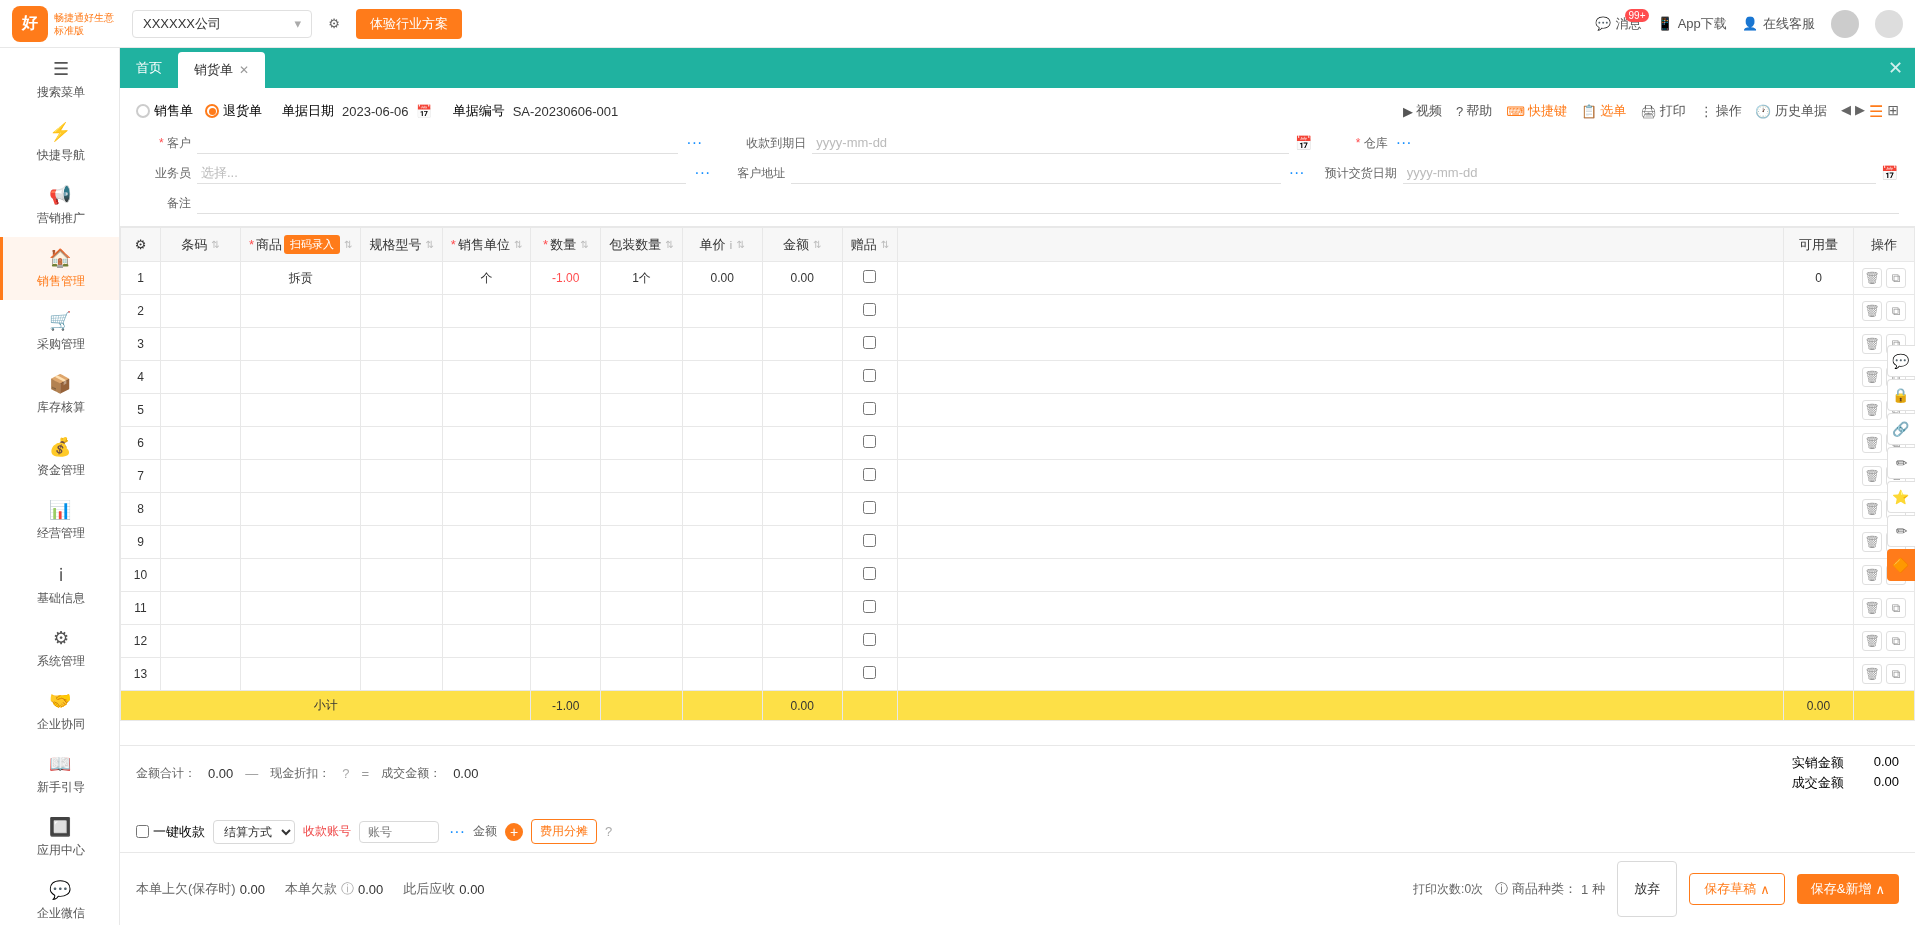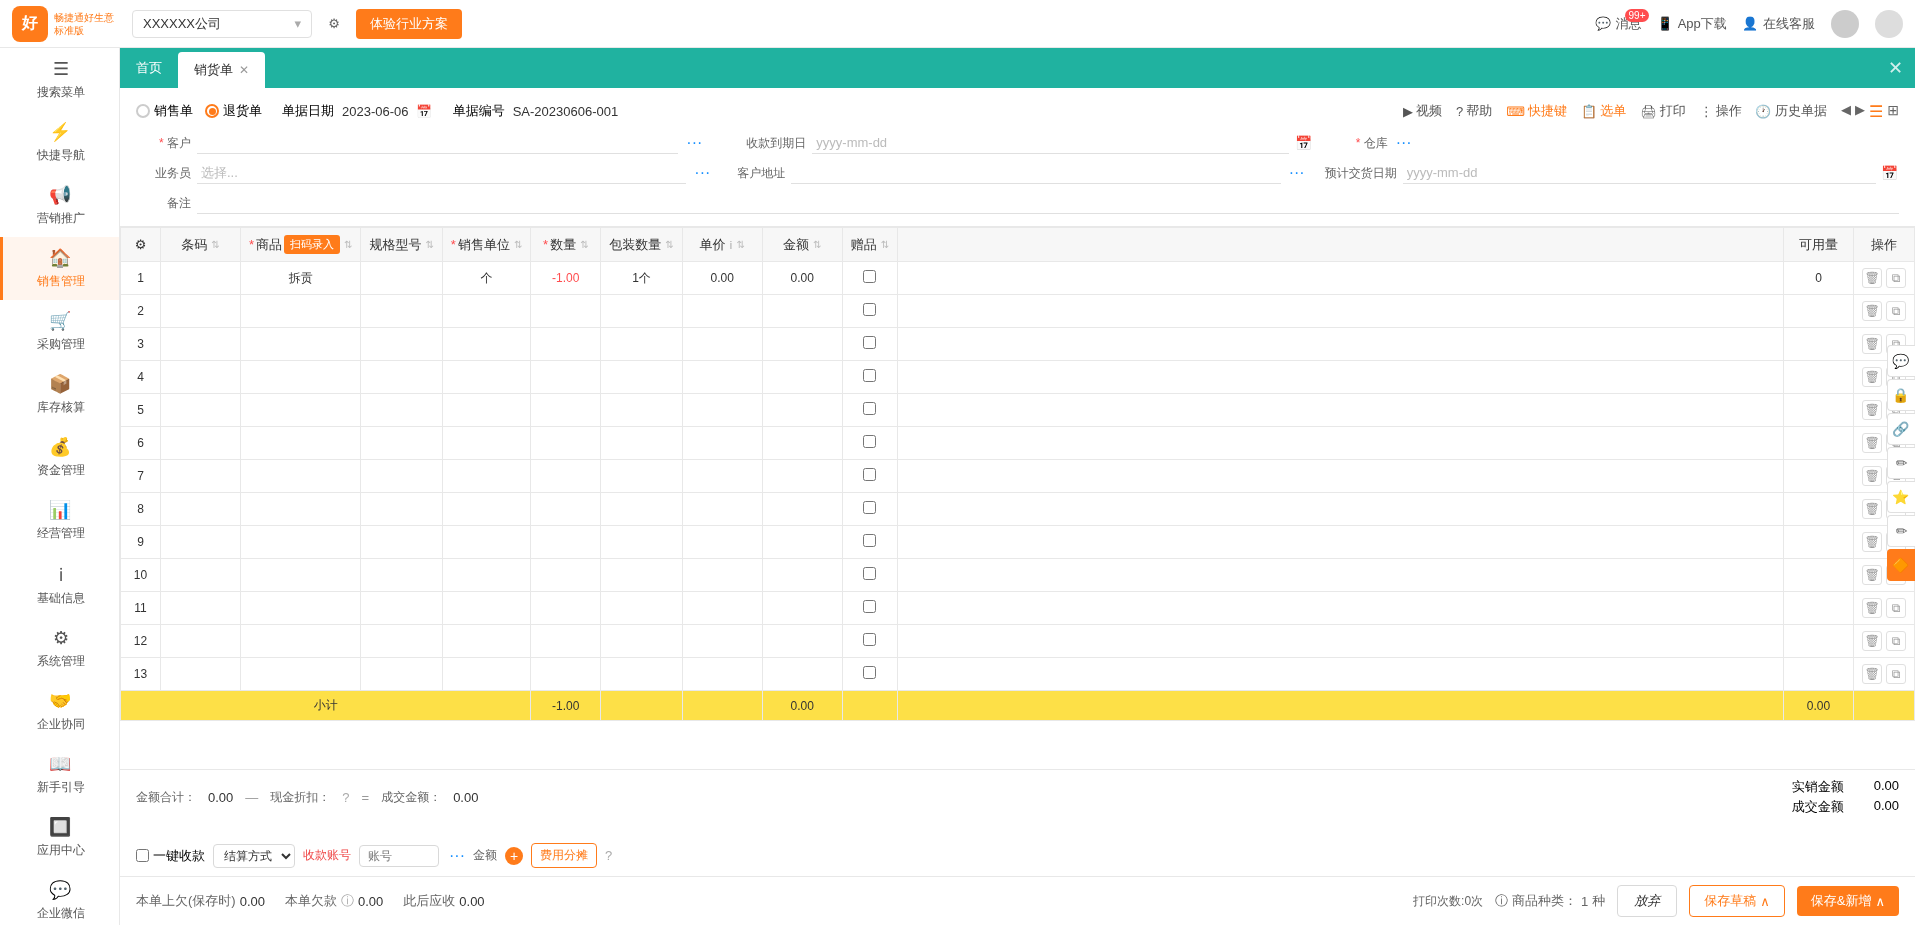--- a/index.html
+++ b/index.html
@@ -98,21 +98,21 @@
     .help-icon { color: #aaa; cursor: pointer; }
 
     
     .footer { background: #fff; border-top: 1px solid #e8e8e8; padding: 8px 16px; display: flex; align-items: center; flex-shrink: 0; }
     .footer-info { display: flex; gap: 20px; }
     .footer-item { display: flex; align-items: center; gap: 4px; color: #666; font-size: 12px; }
     .footer-item .value { color: #333; }
     .footer-right { margin-left: auto; display: flex; align-items: center; gap: 12px; }
     .print-info { color: #666; font-size: 12px; }
     .product-type { display: flex; align-items: center; gap: 4px; color: #666; font-size: 12px; }
-    .discard-btn { border: 1px solid #d9d9d9; background: #fff; color: #333; border-radius: 4px; padding: 6px 16px; cursor: pointer; font-size: 13px; font-style: italic; }
+    .discard-btn { border: 1px solid #d9d9d9; background: #fff; color: #333; border-radius: 4px; padding: 18px 16px; cursor: pointer; font-size: 13px; }
     .save-draft-btn { border: 1px solid #ff7b1a; background: #fff; color: #ff7b1a; border-radius: 4px; padding: 6px 14px; cursor: pointer; font-size: 13px; display: flex; align-items: center; gap: 4px; }
     .save-new-btn { background: #ff7b1a; color: #fff; border: none; border-radius: 4px; padding: 6px 14px; cursor: pointer; font-size: 13px; display: flex; align-items: center; gap: 4px; }
 
     
     .right-floating { position: fixed; right: 0; top: 50%; transform: translateY(-50%); display: flex; flex-direction: column; gap: 2px; z-index: 100; }
     .float-btn { width: 28px; height: 32px; background: #fff; border: 1px solid #e0e0e0; border-right: none; border-radius: 4px 0 0 4px; display: flex; align-items: center; justify-content: center; cursor: pointer; color: #666; font-size: 14px; }
     .float-btn.orange { background: #ff7b1a; color: #fff; border-color: #ff7b1a; }
     .form-wrapper { position: relative; }
 
     .th-with-icon { display: flex; align-items: center; justify-content: center; gap: 2px; }

